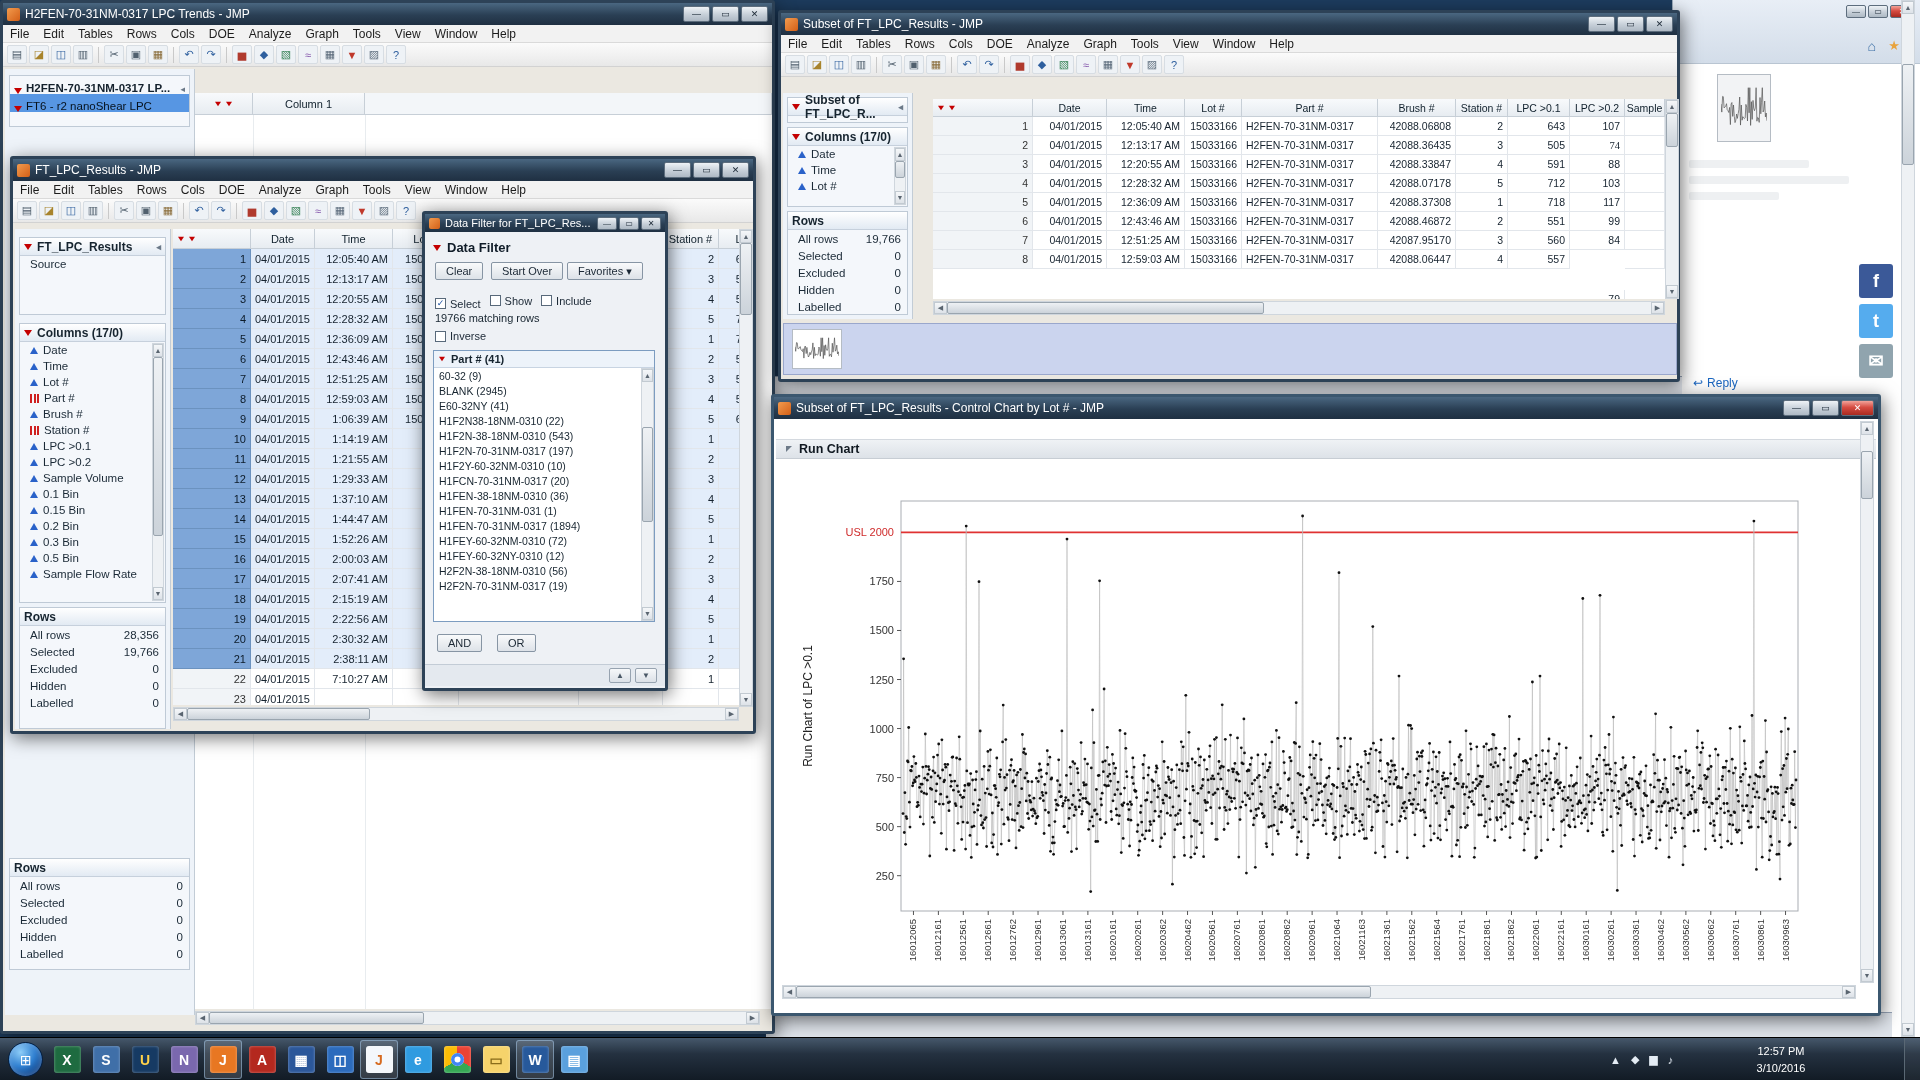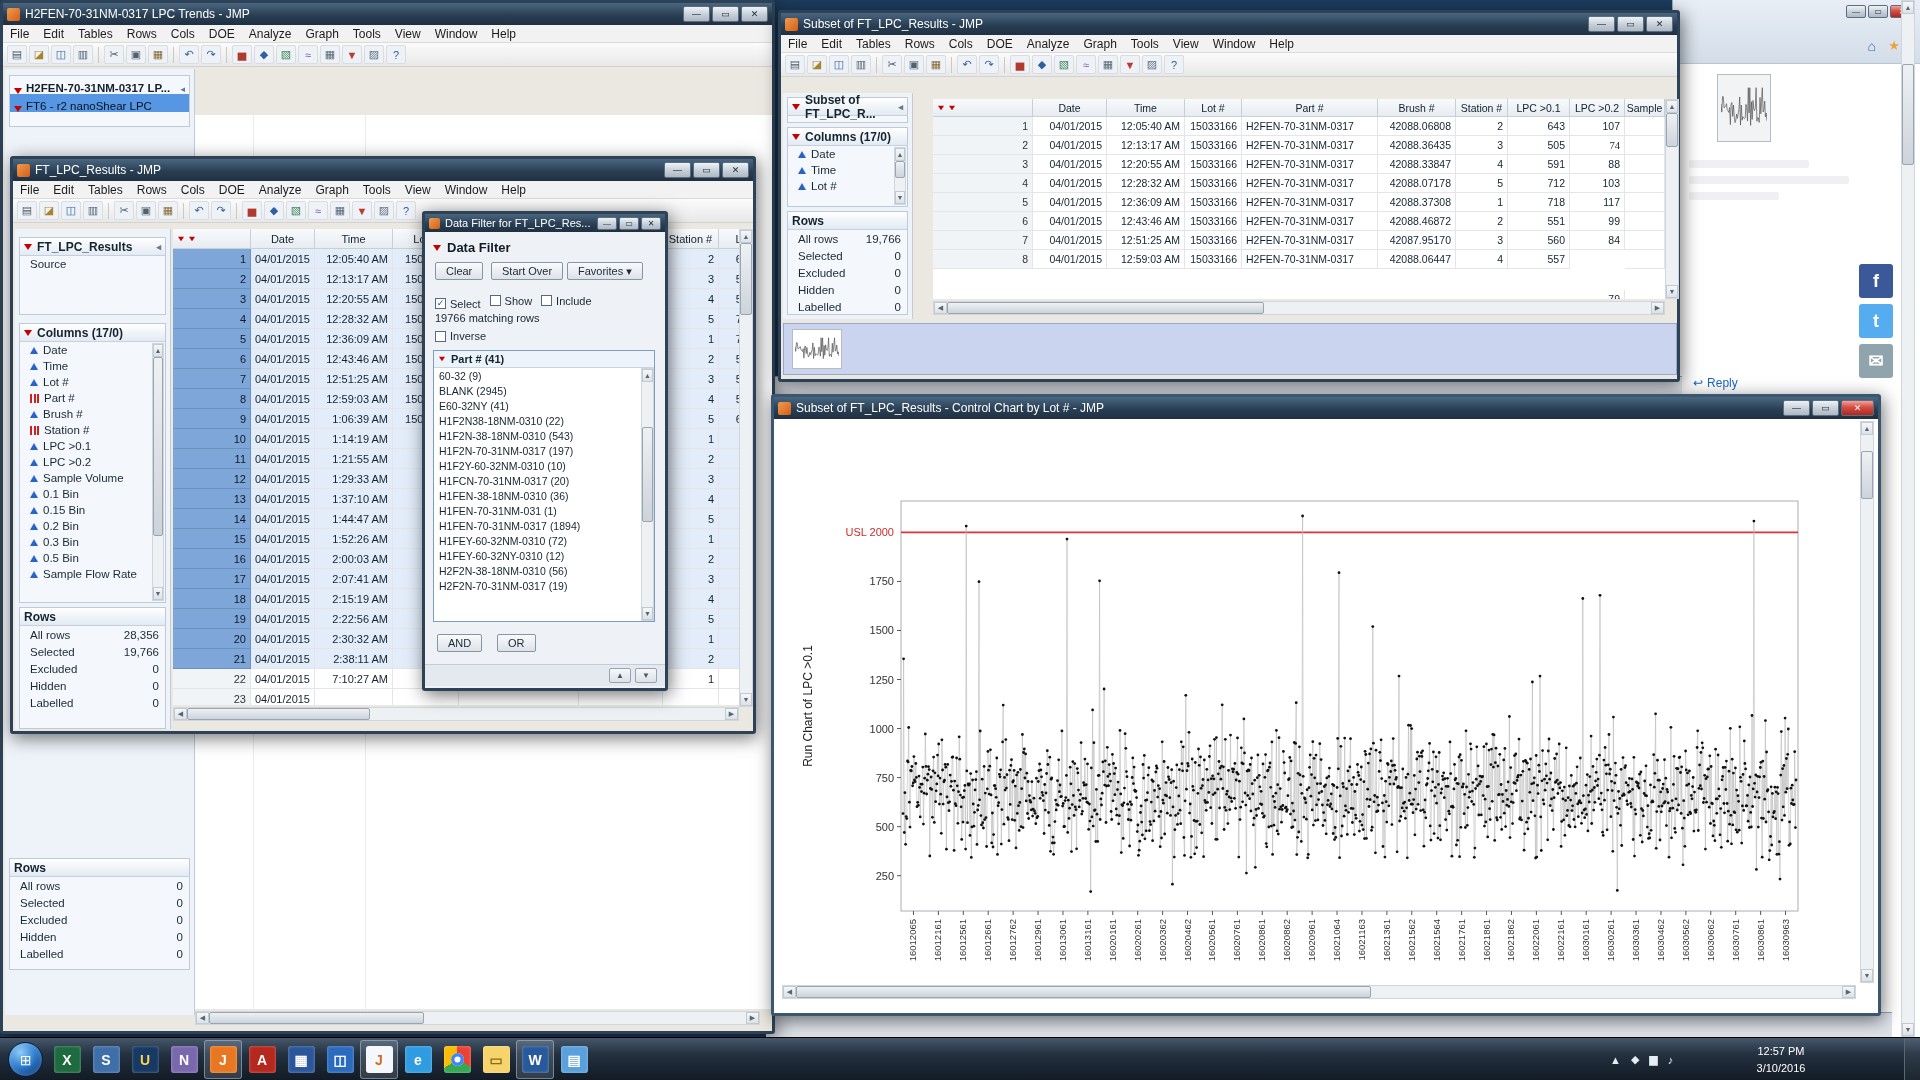--- a/index.html
+++ b/index.html
@@ -205,20 +205,28 @@
               <span>Hidden</span>
               <span>0</span>
             </div>
             <div class="statrow">
               <span>Labelled</span>
               <span>0</span>
             </div>
           </div>
       </div>
     </div>
+    <div class="grow ghead" style="position:absolute;left:192px;top:90px;width:577px;height:22px">
+      <div class="gcell" style="width:58px;height:22px;gap:3px">
+        <span class="redtri sm"></span>
+        <span class="redtri sm"></span>
+      </div>
+      <div class="gcell" style="width:112px;height:22px">Column 1</div>
+      <div class="gcell" style="flex:1 1 auto;height:22px;background:#f3f6f9"></div>
+    </div>
     <div style="position:absolute;left:192px;top:112px;width:577px;height:894px;background:#fff;overflow:hidden">
       <div style="position:absolute;left:58px;top:0;bottom:0;width:1px;background:#e8ecef"></div>
       <div style="position:absolute;left:170px;top:0;bottom:0;width:1px;background:#e8ecef"></div>
     </div>
     <div class="sb h" style="left:192px;top:1008px;width:565px;height:14px">
         <span class="sbbtn">◀</span>
         <div class="sbtrack">
           <div class="sbthumb" style="left: 0%; width: 40%;"></div>
         </div>
         <span class="sbbtn">▶</span>
@@ -992,20 +1000,24 @@
     <div class="titlebar">
       <span class="jicon"></span>
       <span class="ttext">Subset of FT_LPC_Results - Control Chart by Lot # - JMP</span>
       <span class="winbtns">
         <span class="winbtn">—</span>
         <span class="winbtn">▭</span>
         <span class="winbtn close-active">✕</span>
       </span>
     </div>
     <div style="position:absolute;left:0;top:22px;right:0;bottom:0;background:#fff"></div>
+    <div class="oband" style="left:2px;top:42px;width:1100px">
+      <span class="gtri"></span>
+      <span>Run Chart</span>
+    </div>
     <div id="chart" style="position:absolute;left:2px;top:96px;width:1080px;height:490px"><svg width="1080" height="490">
           <rect x="125" y="8" width="897" height="410" fill="#ffffff" stroke="#a9adb3" stroke-width="1"></rect>
           <line x1="121" y1="382.688995215311" x2="125" y2="382.688995215311" stroke="#555"></line>
           <text x="118" y="386.688995215311" text-anchor="end" font-size="11" fill="#333">250</text>
           <line x1="121" y1="333.64593301435406" x2="125" y2="333.64593301435406" stroke="#555"></line>
           <text x="118" y="337.64593301435406" text-anchor="end" font-size="11" fill="#333">500</text>
           <line x1="121" y1="284.60287081339715" x2="125" y2="284.60287081339715" stroke="#555"></line>
           <text x="118" y="288.60287081339715" text-anchor="end" font-size="11" fill="#333">750</text>
           <line x1="121" y1="235.55980861244018" x2="125" y2="235.55980861244018" stroke="#555"></line>
           <text x="118" y="239.55980861244018" text-anchor="end" font-size="11" fill="#333">1000</text>

